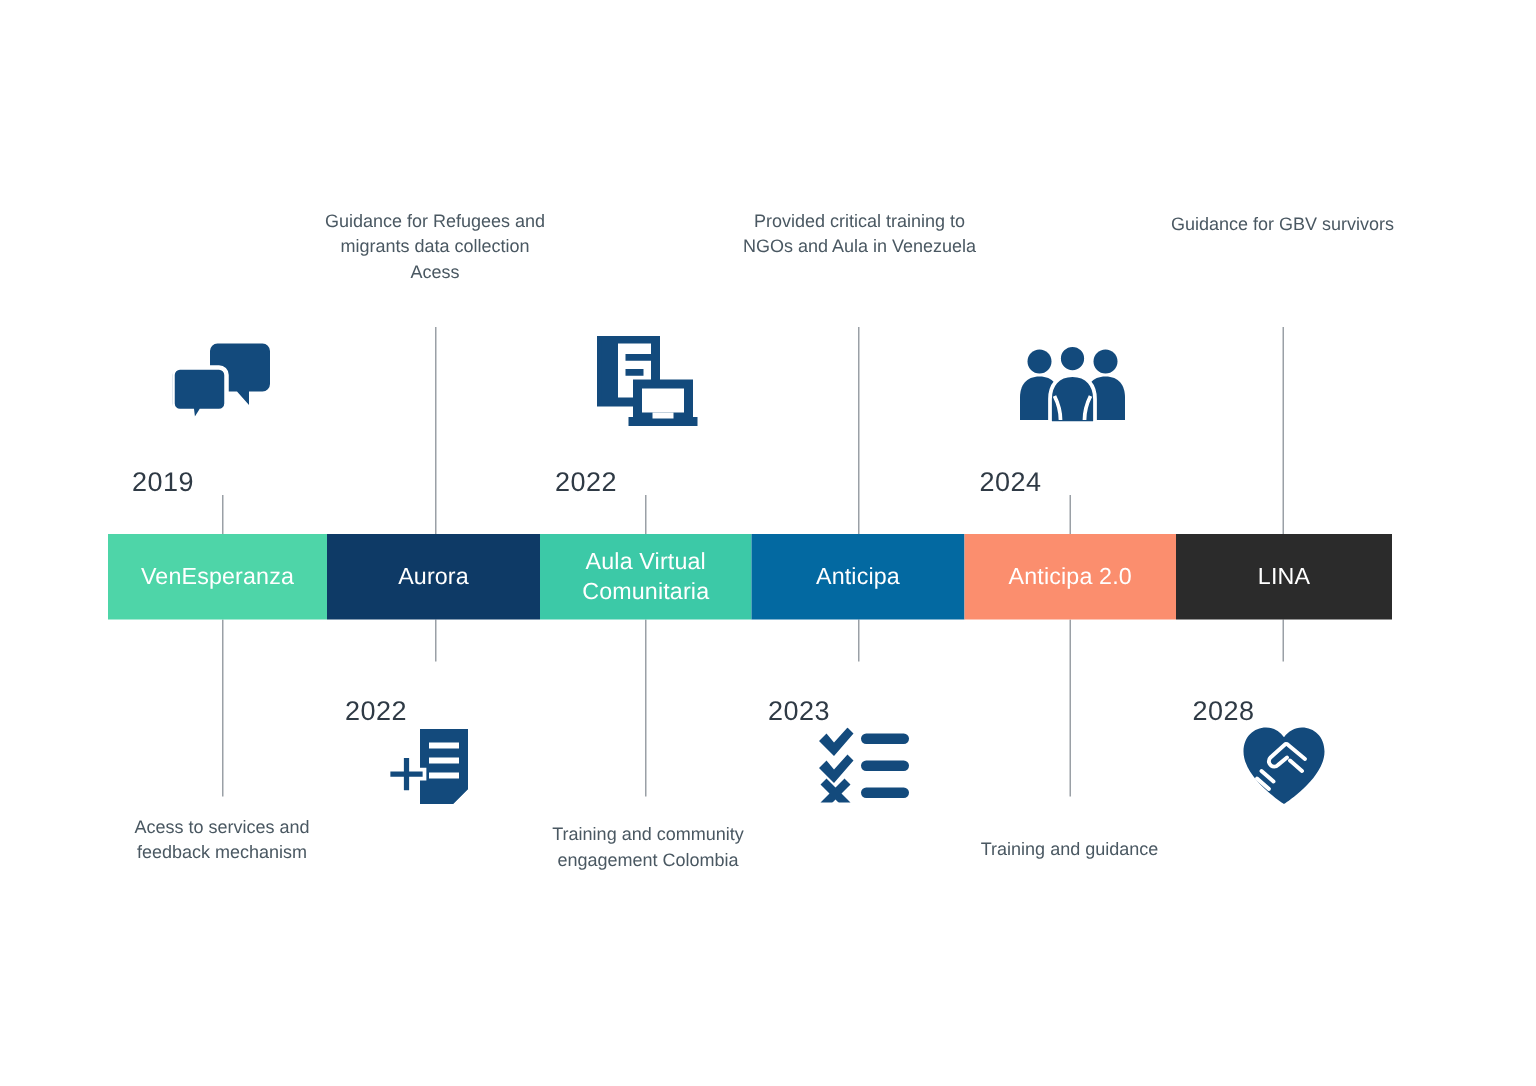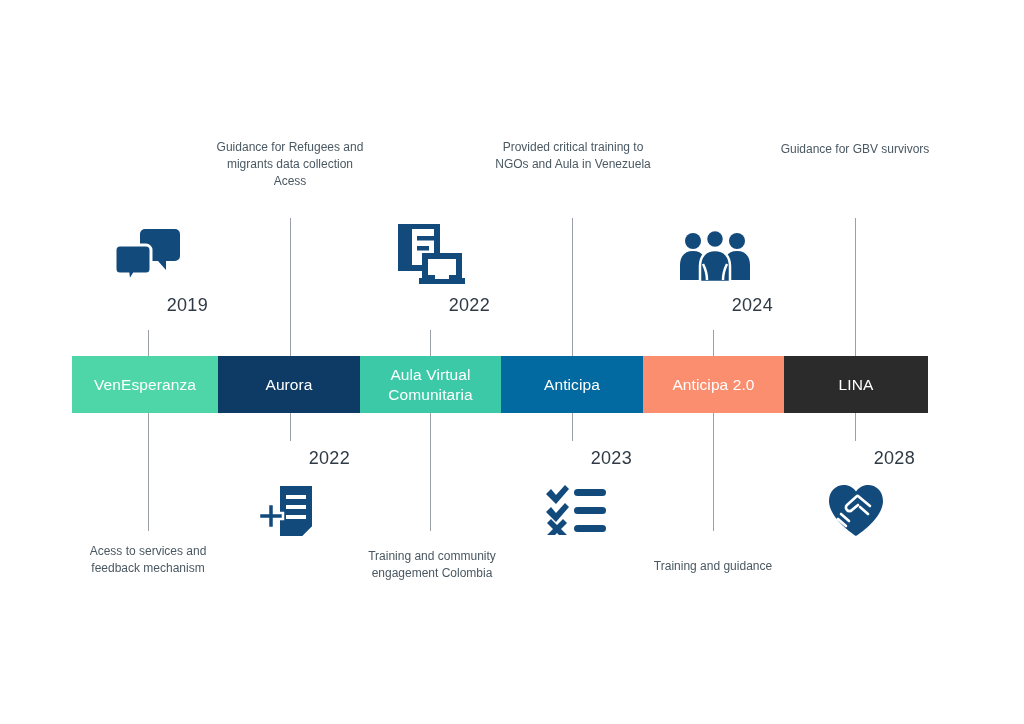--- a/index.html
+++ b/index.html
@@ -48,24 +48,25 @@
     line-height: 1.25;
     letter-spacing: 0.1px;
     box-sizing: border-box;
     padding: 0 4px;
   }
 
   
   .year {
     position: absolute;
     width: 120px;
-    text-align: right;
+    text-align: left;
     font-size: 18px;
     color: #2f3a45;
     letter-spacing: 0.3px;
+    margin-top: 16px;
   }
 
   
   .caption {
     position: absolute;
     text-align: center;
     font-size: 12px;
     line-height: 1.42;
     color: #4a5862;
   }

